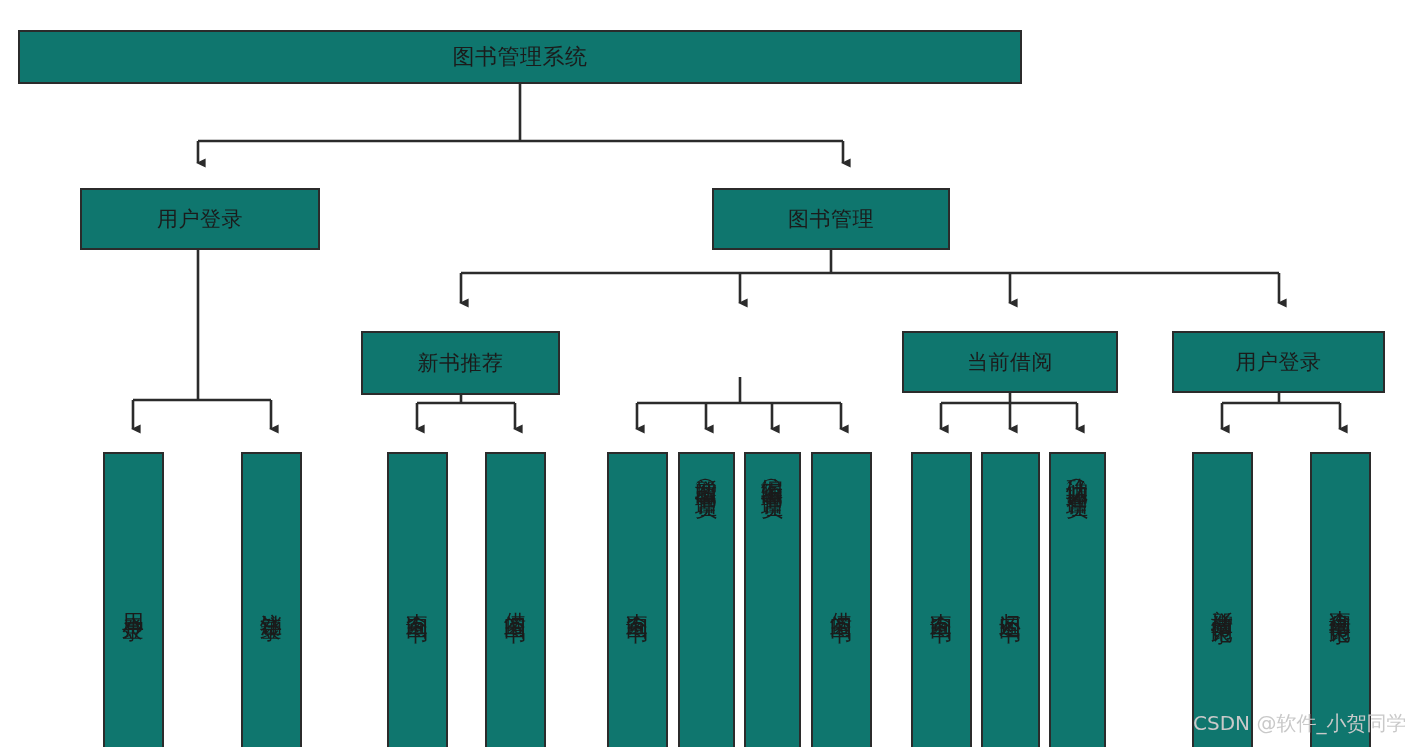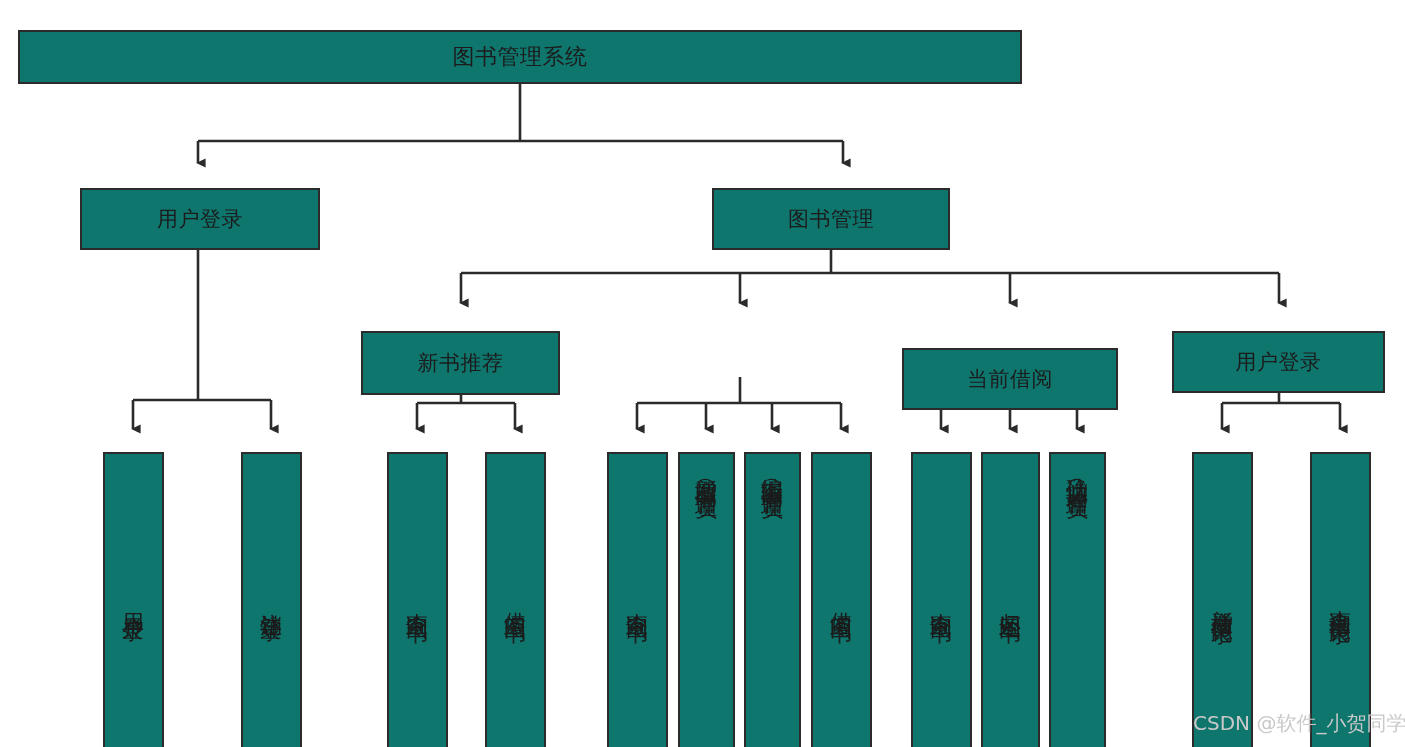--- a/index.html
+++ b/index.html
@@ -136,21 +136,21 @@
   <div class="node h" style="left:80px;top:172px;width:240px;height:62px;">
     <span class="lbl">用户登录</span>
   </div>
   <div class="node h" style="left:712px;top:172px;width:238px;height:62px;">
     <span class="lbl">图书管理</span>
   </div>
 
   <div class="node h" style="left:361px;top:315px;width:199px;height:64px;">
     <span class="lbl">新书推荐</span>
   </div>
-  <div class="node h" style="left:902px;top:332px;width:216px;height:62px;">
+  <div class="node h" style="left:902px;top:315px;width:216px;height:62px;">
     <span class="lbl">当前借阅</span>
   </div>
   <div class="node h" style="left:1172px;top:315px;width:213px;height:62px;">
     <span class="lbl">用户登录</span>
   </div>
 
   <div class="node v mid" style="left:103px;top:436px;width:61px;height:297px;">
     <span class="lbl">用户登录</span>
   </div>
   <div class="node v mid" style="left:241px;top:436px;width:61px;height:297px;">

